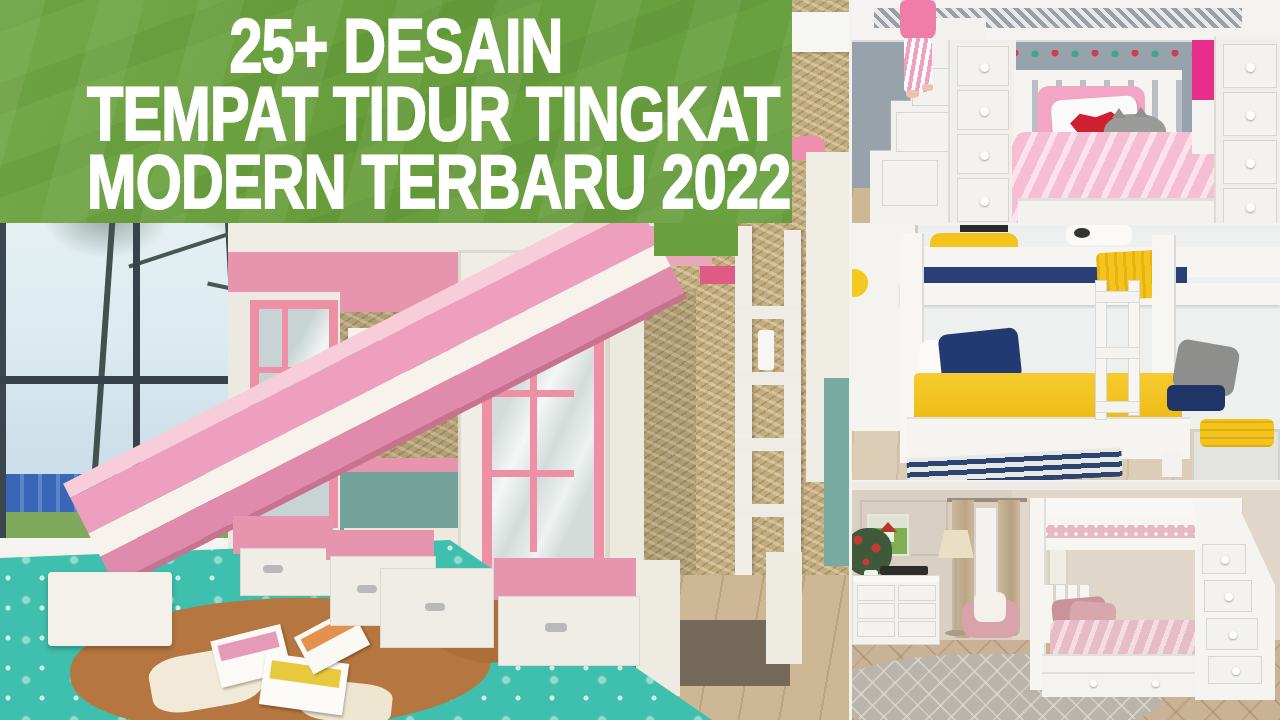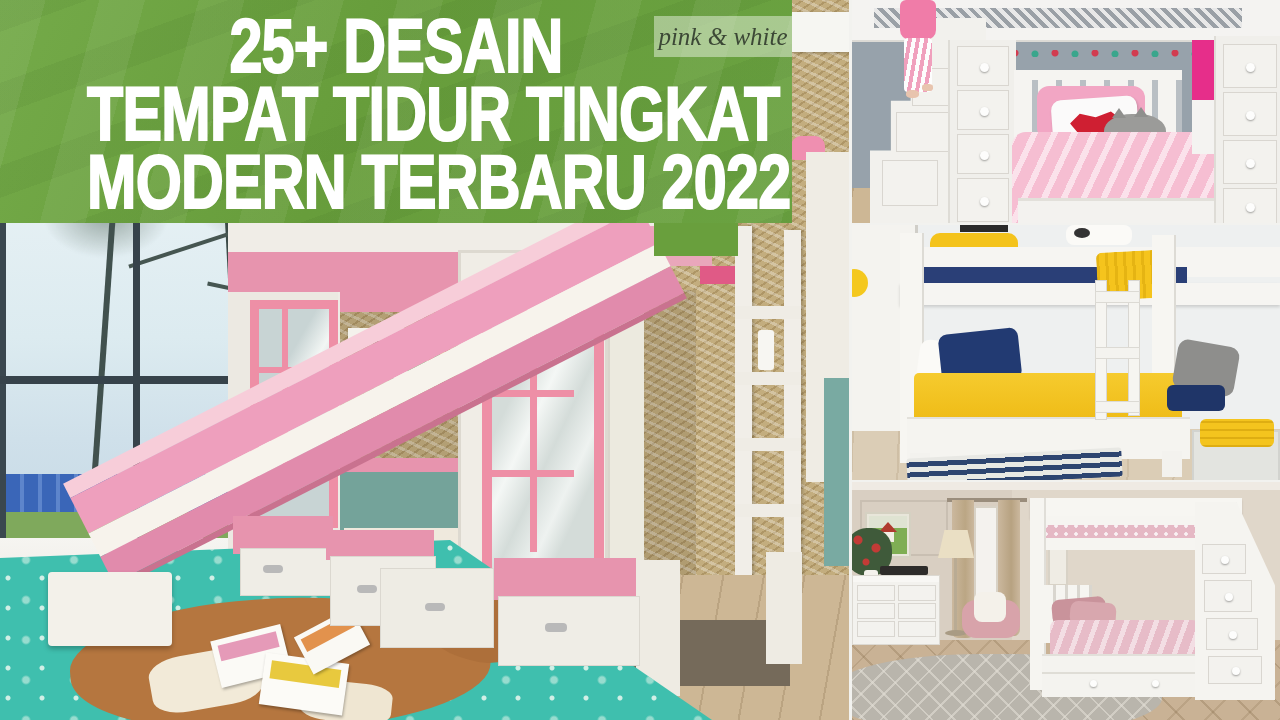--- a/index.html
+++ b/index.html
@@ -362,17 +362,16 @@
   <div class="ab" style="left:852px;top:223px;width:428px;height:2px;background:#f2f2ef;"></div>
   <div class="ab" style="left:852px;top:480px;width:428px;height:2px;background:#f2f2ef;"></div>
 
   <div id="banner">
     <div class="texture"></div>
     <div id="title">
       <div class="title-line">25+ DESAIN</div>
       <div class="title-line">TEMPAT TIDUR TINGKAT</div>
       <div class="title-line">MODERN TERBARU 2022</div>
     </div>
-    <div id="watermark">pink &amp; white</div>
   </div>
   <div id="banner-notch"></div>
 
 </div>
 
 </body></html>

